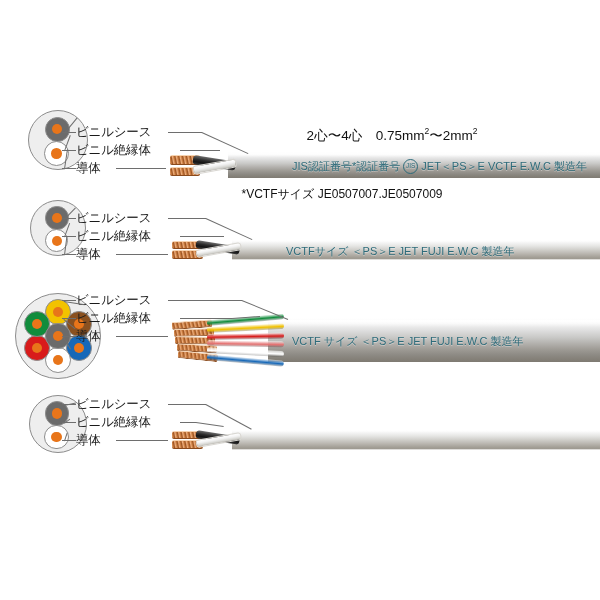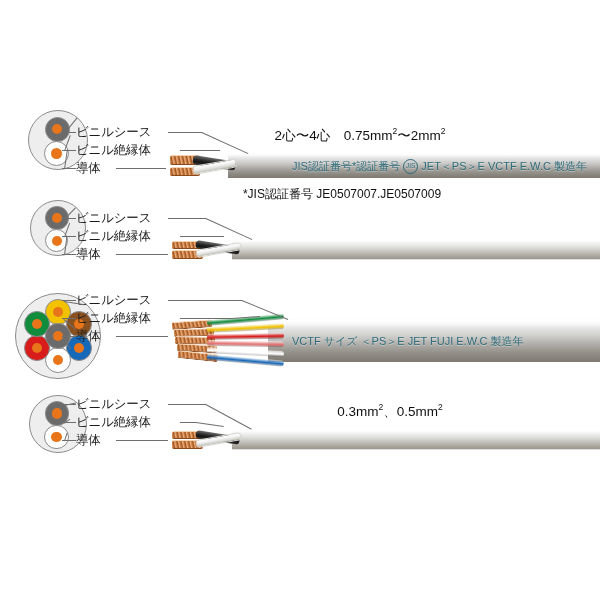--- a/index.html
+++ b/index.html
@@ -117,20 +117,21 @@
     color: #2d6b7a;
     white-space: nowrap;
     letter-spacing: 0px;
     text-shadow: 0 1px 0 rgba(255,255,255,0.35);
   }
   .spec {
     position: absolute;
     font-size: 13.5px;
     color: #111111;
     white-space: nowrap;
+    margin-left: 32px;
   }
   .spec sup { font-size: 8.5px; }
   .note {
     position: absolute;
     font-size: 12px;
     color: #111111;
     white-space: nowrap;
   }
 
   
@@ -181,21 +182,21 @@
 <body>
 
 <div id="stage">
     <div class="cable-row" style="left:0;top:0;width:600px;height:600px;">
       <div class="cablebody" style="left:228px;top:152px;width:372px;height:26px;">
         <div class="skin"></div>
         <div class="gloss"></div>
       </div>
       <div class="cable-print" style="left:292px;top:159px;"><span>JIS認証番号*認証番号</span> <span class="jis">JIS</span> <span>JET＜PS＞E  VCTF  E.W.C 製造年</span></div>
       <div class="spec" style="left:360px;top:126px;transform:translateX(-50%);">2心〜4心　0.75mm<sup>2</sup>〜2mm<sup>2</sup></div>
-      <div class="note" style="left:342px;top:186px;transform:translateX(-50%);">*JIS認証番号 JE0507007.JE0507009</div>
+      <div class="note" style="left:342px;top:186px;transform:translateX(-50%);">*VCTFサイズ JE0507007.JE0507009</div>
       <div class="endwrap" style="left:170px;top:146px;width:72px;height:40px;">
         <div class="strand" style="left:0;top:9.120000000000001px;width:30.16px;height:7.8px;"></div>
         <div class="strand" style="left:0;top:20.560000000000002px;width:30.16px;height:7.8px;"></div>
         <div class="ins-dark" style="left:23.200000000000003px;top:8.6px;width:42.92px;height:8.8px;transform:rotate(9deg);transform-origin:0 50%;"></div>
         <div class="ins-light" style="left:23.200000000000003px;top:20.04px;width:44.08px;height:8.8px;transform:rotate(-10deg);transform-origin:0 50%;"></div>
       </div>
       <div class="xsec" style="left:28px;top:110px;width:60px;height:60px;"></div>
       <div class="core core-ring" style="left:44.5px;top:116.6px;width:25.2px;height:25.2px;background:#6b6b6b;"></div>
       <div class="core-center" style="left:51.808px;top:123.90799999999999px;width:10.584px;height:10.584px;background:#e8751a;"></div>
       <div class="core core-ring" style="left:43.9px;top:140.9px;width:25.2px;height:25.2px;background:#ffffff;"></div>
@@ -213,20 +214,21 @@
       <div class="lead-d" style="left:202px;top:132px;width:50.566787519082126px;transform:rotate(24.537728476577794deg);"></div>
       <div class="lead" style="left:180px;top:150px;width:12px;"></div>
       <div class="lead-d" style="left:192px;top:150px;width:28px;transform:rotate(0deg);"></div>
       <div class="lead" style="left:116px;top:168px;width:50px;"></div>
     </div>
     <div class="cable-row" style="left:0;top:0;width:600px;height:600px;">
       <div class="cablebody light" style="left:232px;top:238px;width:368px;height:22px;">
         <div class="skin"></div>
         <div class="gloss"></div>
       </div>
+      <div class="cable-print" style="left:286px;top:244px;">VCTFサイズ ＜PS＞E  JET  FUJI  E.W.C 製造年</div>
       <div class="endwrap" style="left:172px;top:232px;width:74px;height:36px;">
         <div class="strand" style="left:0;top:8.64px;width:31.200000000000003px;height:6.6px;"></div>
         <div class="strand" style="left:0;top:18.32px;width:31.200000000000003px;height:6.6px;"></div>
         <div class="ins-dark" style="left:24px;top:8.2px;width:44.4px;height:7.6px;transform:rotate(9deg);transform-origin:0 50%;"></div>
         <div class="ins-light" style="left:24px;top:17.880000000000003px;width:45.6px;height:7.6px;transform:rotate(-10deg);transform-origin:0 50%;"></div>
       </div>
       <div class="xsec" style="left:30px;top:200px;width:56px;height:56px;"></div>
       <div class="core core-ring" style="left:45.4px;top:206.16px;width:23.52px;height:23.52px;background:#6b6b6b;"></div>
       <div class="core-center" style="left:52.2208px;top:212.9808px;width:9.8784px;height:9.8784px;background:#e8751a;"></div>
       <div class="core core-ring" style="left:44.84px;top:228.84px;width:23.52px;height:23.52px;background:#ffffff;"></div>
@@ -293,21 +295,20 @@
       <div class="lead-d" style="left:242px;top:300px;width:49.76946855251722px;transform:rotate(22.44275336529435deg);"></div>
       <div class="lead" style="left:180px;top:318px;width:52px;"></div>
       <div class="lead-d" style="left:232px;top:318px;width:28.071337695236398px;transform:rotate(-4.085616779974877deg);"></div>
       <div class="lead" style="left:116px;top:336px;width:52px;"></div>
     </div>
     <div class="cable-row" style="left:0;top:0;width:600px;height:600px;">
       <div class="cablebody light" style="left:232px;top:428px;width:368px;height:22px;">
         <div class="skin"></div>
         <div class="gloss"></div>
       </div>
-      <div class="spec" style="left:390px;top:402px;transform:translateX(-50%);">0.3mm<sup>2</sup>、0.5mm<sup>2</sup></div>
       <div class="endwrap" style="left:172px;top:422px;width:74px;height:36px;">
         <div class="strand" style="left:0;top:8.64px;width:31.200000000000003px;height:6.6px;"></div>
         <div class="strand" style="left:0;top:18.32px;width:31.200000000000003px;height:6.6px;"></div>
         <div class="ins-dark" style="left:24px;top:8.2px;width:44.4px;height:7.6px;transform:rotate(9deg);transform-origin:0 50%;"></div>
         <div class="ins-light" style="left:24px;top:17.880000000000003px;width:45.6px;height:7.6px;transform:rotate(-10deg);transform-origin:0 50%;"></div>
       </div>
       <div class="xsec" style="left:29px;top:395px;width:58px;height:58px;"></div>
       <div class="core core-ring" style="left:44.95px;top:401.38px;width:24.36px;height:24.36px;background:#6b6b6b;"></div>
       <div class="core-center" style="left:52.0144px;top:408.44440000000003px;width:10.2312px;height:10.2312px;background:#e8751a;"></div>
       <div class="core core-ring" style="left:44.37px;top:424.87px;width:24.36px;height:24.36px;background:#ffffff;"></div>

